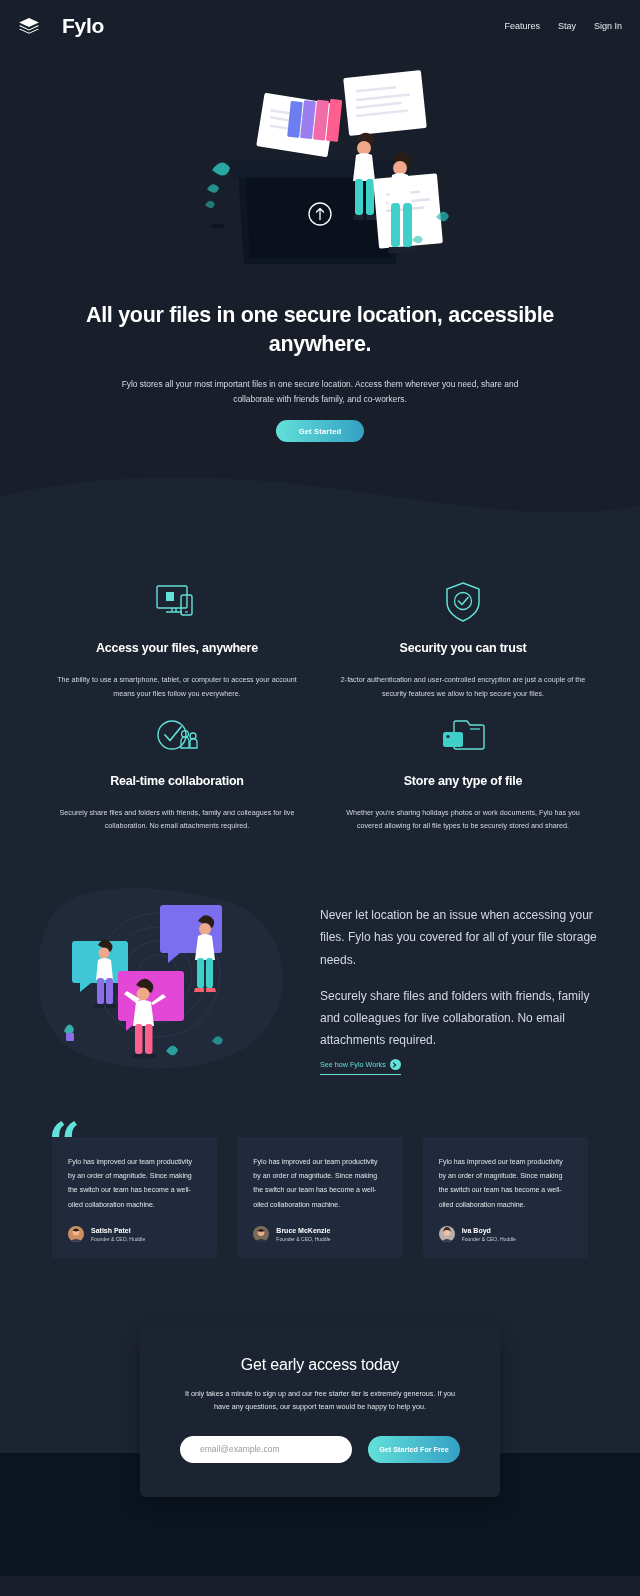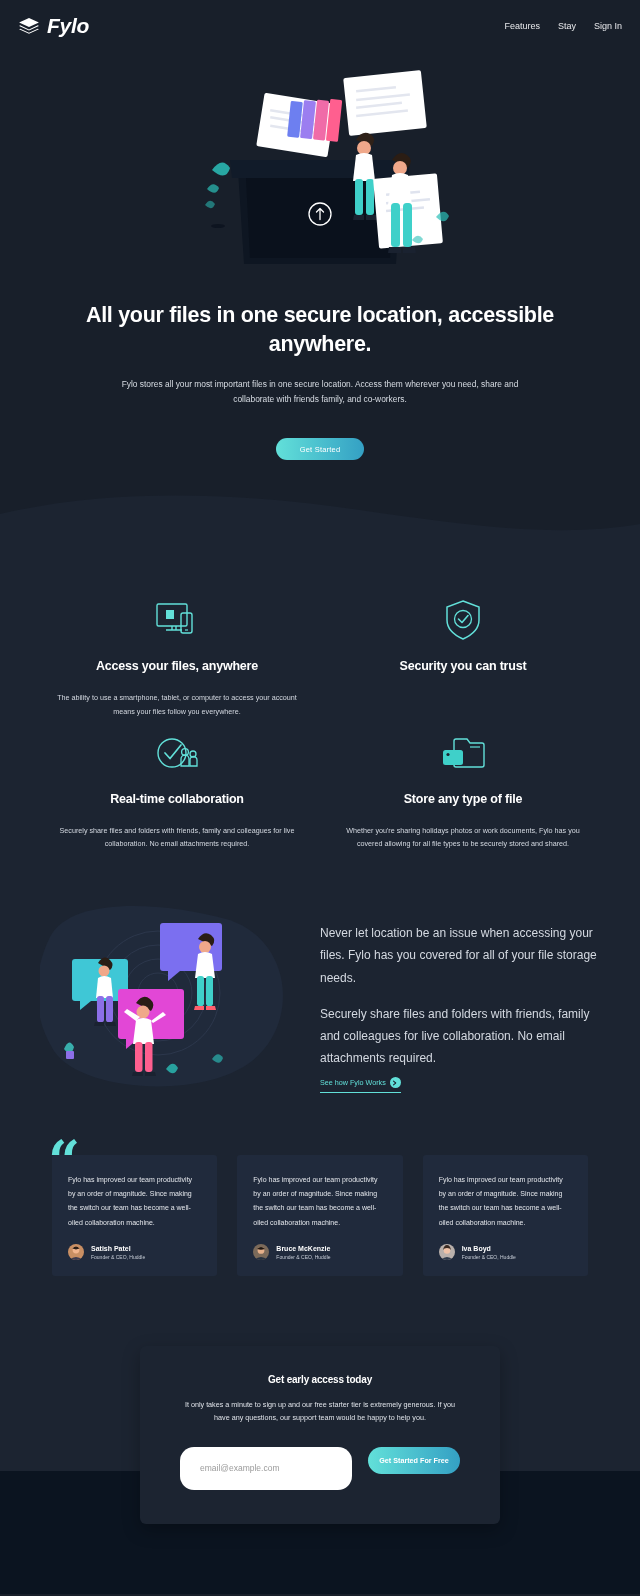--- a/index.html
+++ b/index.html
@@ -10,40 +10,40 @@
     color:#ffffff;
     -webkit-font-smoothing:antialiased;
   }
   .page { width:640px; position:relative; overflow:hidden; }
 
   
   .header {
     height:52px; display:flex; align-items:center; justify-content:space-between;
     padding:0 18px; background:#181f2a;
   }
-  .logo { display:flex; align-items:center; gap:7px;font-style:italic; }
+  .logo { display:flex; align-items:center; gap:22px; }
   .logo-mark { width:22px; height:18px; display:block; }
   .logo-text { font-size:21px; font-weight:700; letter-spacing:-0.3px; color:#fff; }
   .nav { display:flex; align-items:center; gap:18px; }
   .nav a { color:#e8e9ec; font-size:9px; text-decoration:none; }
 
   
   .hero { background:#181f2a; position:relative; padding-bottom:34px; }
   .hero-illus { display:block; margin:0 auto; }
   .hero-title {
     text-align:center; font-size:21.5px; font-weight:700; line-height:1.35;
     padding:14px 70px 0; letter-spacing:-0.3px;
   }
   .hero-sub {
     text-align:center; font-size:8.4px; line-height:1.75; color:#d8dde4;
     padding:18px 120px 0;
   }
   .btn-primary {
-    display:block; margin:32px auto 0; width:88px; height:22px; border:none;
-    border-radius:11px; color:#fff; font-size:7.5px; font-weight:400;
+    display:block; margin:14px auto 0; width:88px; height:22px; border:none;
+    border-radius:11px; color:#fff; font-size:7.5px; font-weight:700;
     background:linear-gradient(90deg,#62e0d9 0%,#34a0c4 100%); cursor:pointer;
     font-family:inherit; letter-spacing:0.2px;
   }
   .curve { display:block; width:640px; }
 
   
   .features {
     background:#1c2431; padding:48px 40px 40px;
     display:grid; grid-template-columns:1fr 1fr; row-gap:48px; column-gap:20px;gap:12px;
   }
@@ -86,25 +86,25 @@
   .author-role { font-size:5px; color:#c6ccd6; margin-top:2px; }
 
   
   .cta-wrap { background:#1c2431; padding-bottom:0; position:relative; height:125px; }
   .cta-lower { background:#0b1420; height:85px; }
   .cta-box {
     position:absolute; left:140px; top:0; width:360px; background:#1c2431;
     border-radius:6px; padding:28px 40px 34px; text-align:center;
     box-shadow:0 6px 18px rgba(0,0,0,0.28);
   }
-  .cta-title { font-size:10px; font-weight:700; letter-spacing:-0.2px; }
+  .cta-title { font-size:16px; font-weight:400; letter-spacing:-0.2px; }
   .cta-text { font-size:7.2px; line-height:1.8; color:#dfe3e9; margin-top:14px; }
   .cta-form { display:flex; gap:16px; margin-top:22px; }
   .cta-input {
-    flex:1; height:43px; border-radius:14px; border:none; padding:0 20px;
+    flex:1; height:27px; border-radius:14px; border:none; padding:0 20px;
     font-size:8.5px; color:#2b2b2b; font-family:inherit; background:#fff;
   }
   .cta-input::placeholder { color:#9b9b9b; }
   .cta-btn {
     width:92px; height:27px; border:none; border-radius:14px; color:#fff;
     font-size:7.2px; font-weight:700; cursor:pointer; font-family:inherit;
     background:linear-gradient(90deg,#62e0d9 0%,#34a0c4 100%);
   }
 
   
@@ -221,20 +221,21 @@
 
     <div class="feature">
       <div class="feature-icon">
         <svg width="40" height="44" viewBox="0 0 40 44">
           <path d="M20 3 L36 9 V22 C36 31 29 37 20 41 C11 37 4 31 4 22 V9 Z" fill="none" stroke="#62e0d9" stroke-width="1.5"></path>
           <circle cx="20" cy="21" r="8.5" fill="none" stroke="#62e0d9" stroke-width="1.3"></circle>
           <path d="M15.5 21 L19 24.5 L25 17.5" fill="none" stroke="#62e0d9" stroke-width="1.6" stroke-linecap="round" stroke-linejoin="round"></path>
         </svg>
       </div>
       <div class="feature-title">Security you can trust</div>
+      <div class="feature-text">2-factor authentication and user-controlled encryption are just a couple of the security features we allow to help secure your files.</div>
     </div>
 
     <div class="feature">
       <div class="feature-icon">
         <svg width="46" height="42" viewBox="0 0 46 42">
           <circle cx="18" cy="21" r="14" fill="none" stroke="#62e0d9" stroke-width="1.4"></circle>
           <path d="M11 21 L16 26.5 L27 13" fill="none" stroke="#62e0d9" stroke-width="1.7" stroke-linecap="round" stroke-linejoin="round"></path>
           <circle cx="31" cy="20" r="3.4" fill="none" stroke="#62e0d9" stroke-width="1.3"></circle>
           <path d="M27 34 v-7 a4 4 0 0 1 8 0 v7 z" fill="none" stroke="#62e0d9" stroke-width="1.3"></path>
           <circle cx="39" cy="22" r="3" fill="none" stroke="#62e0d9" stroke-width="1.3"></circle>

